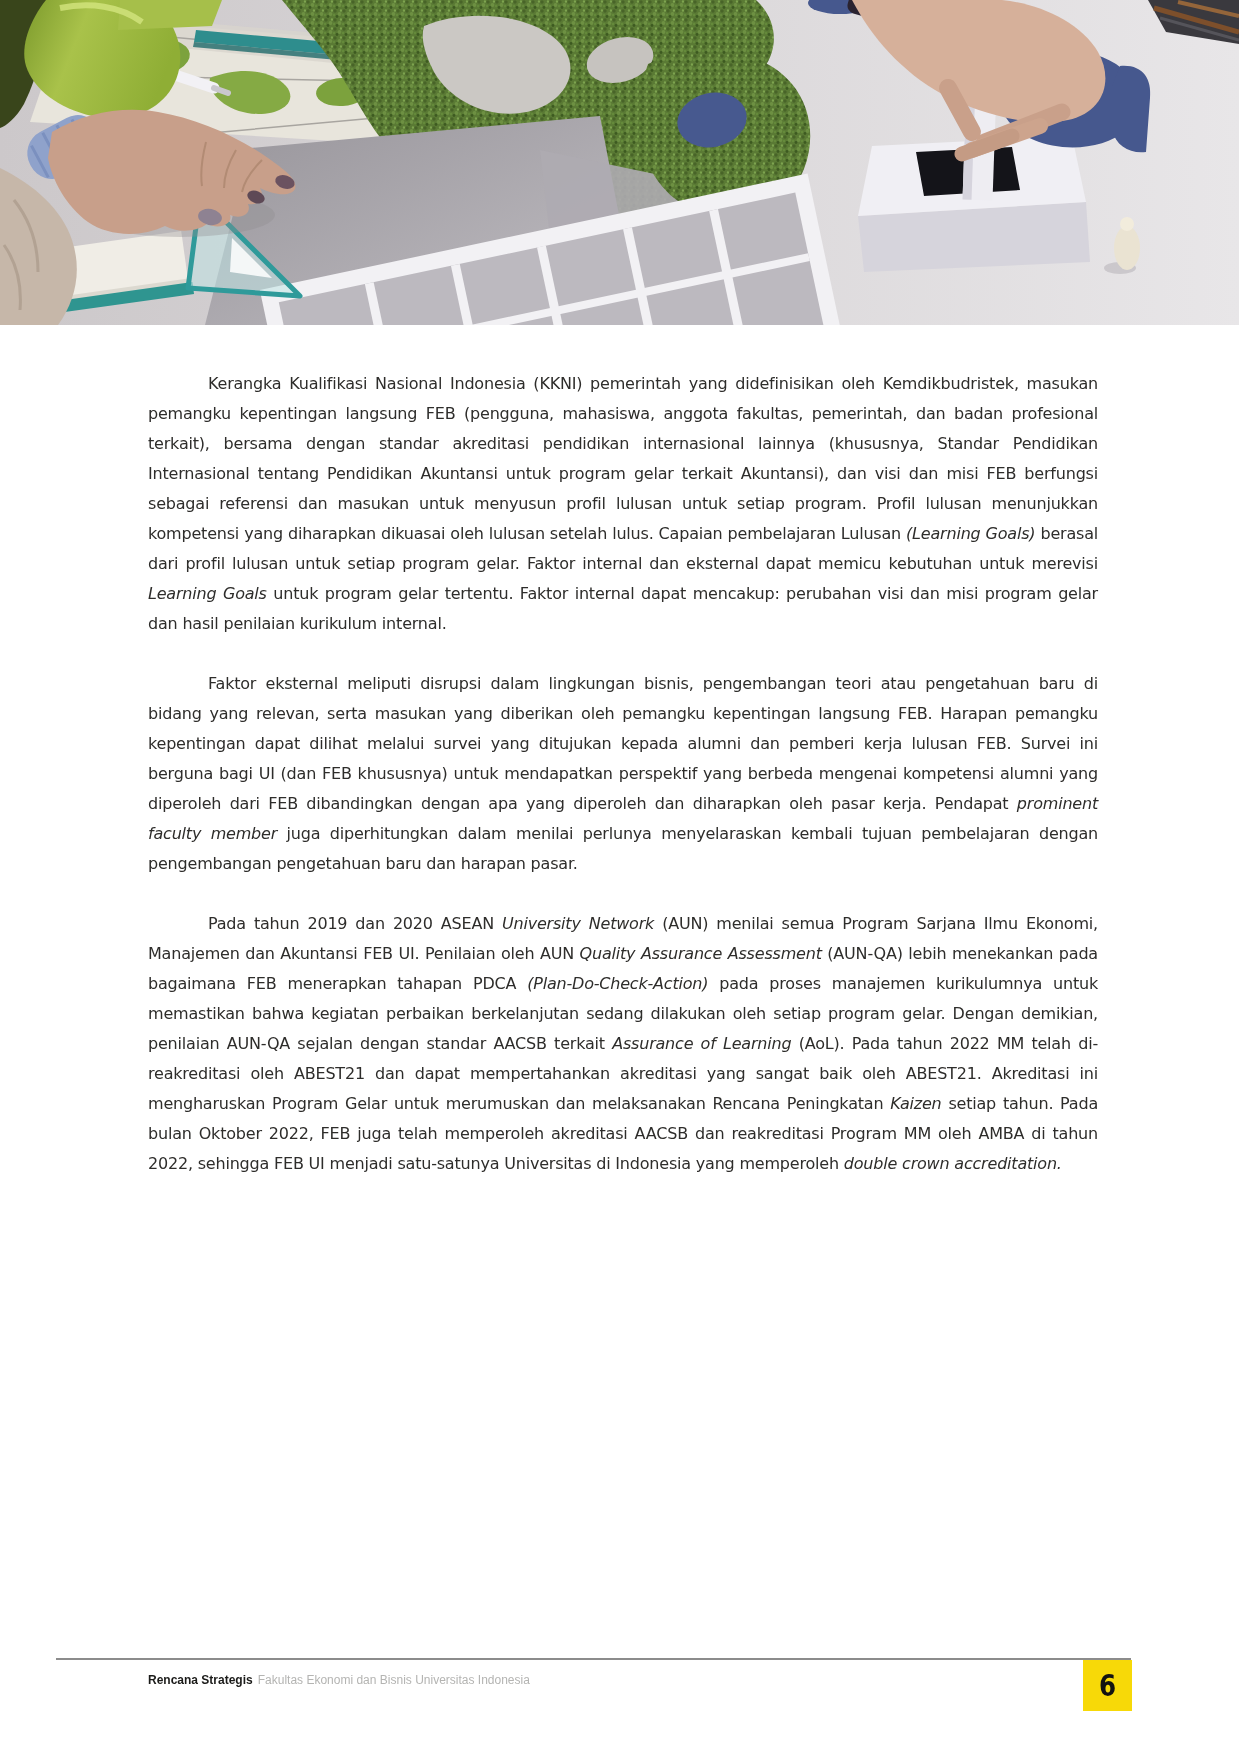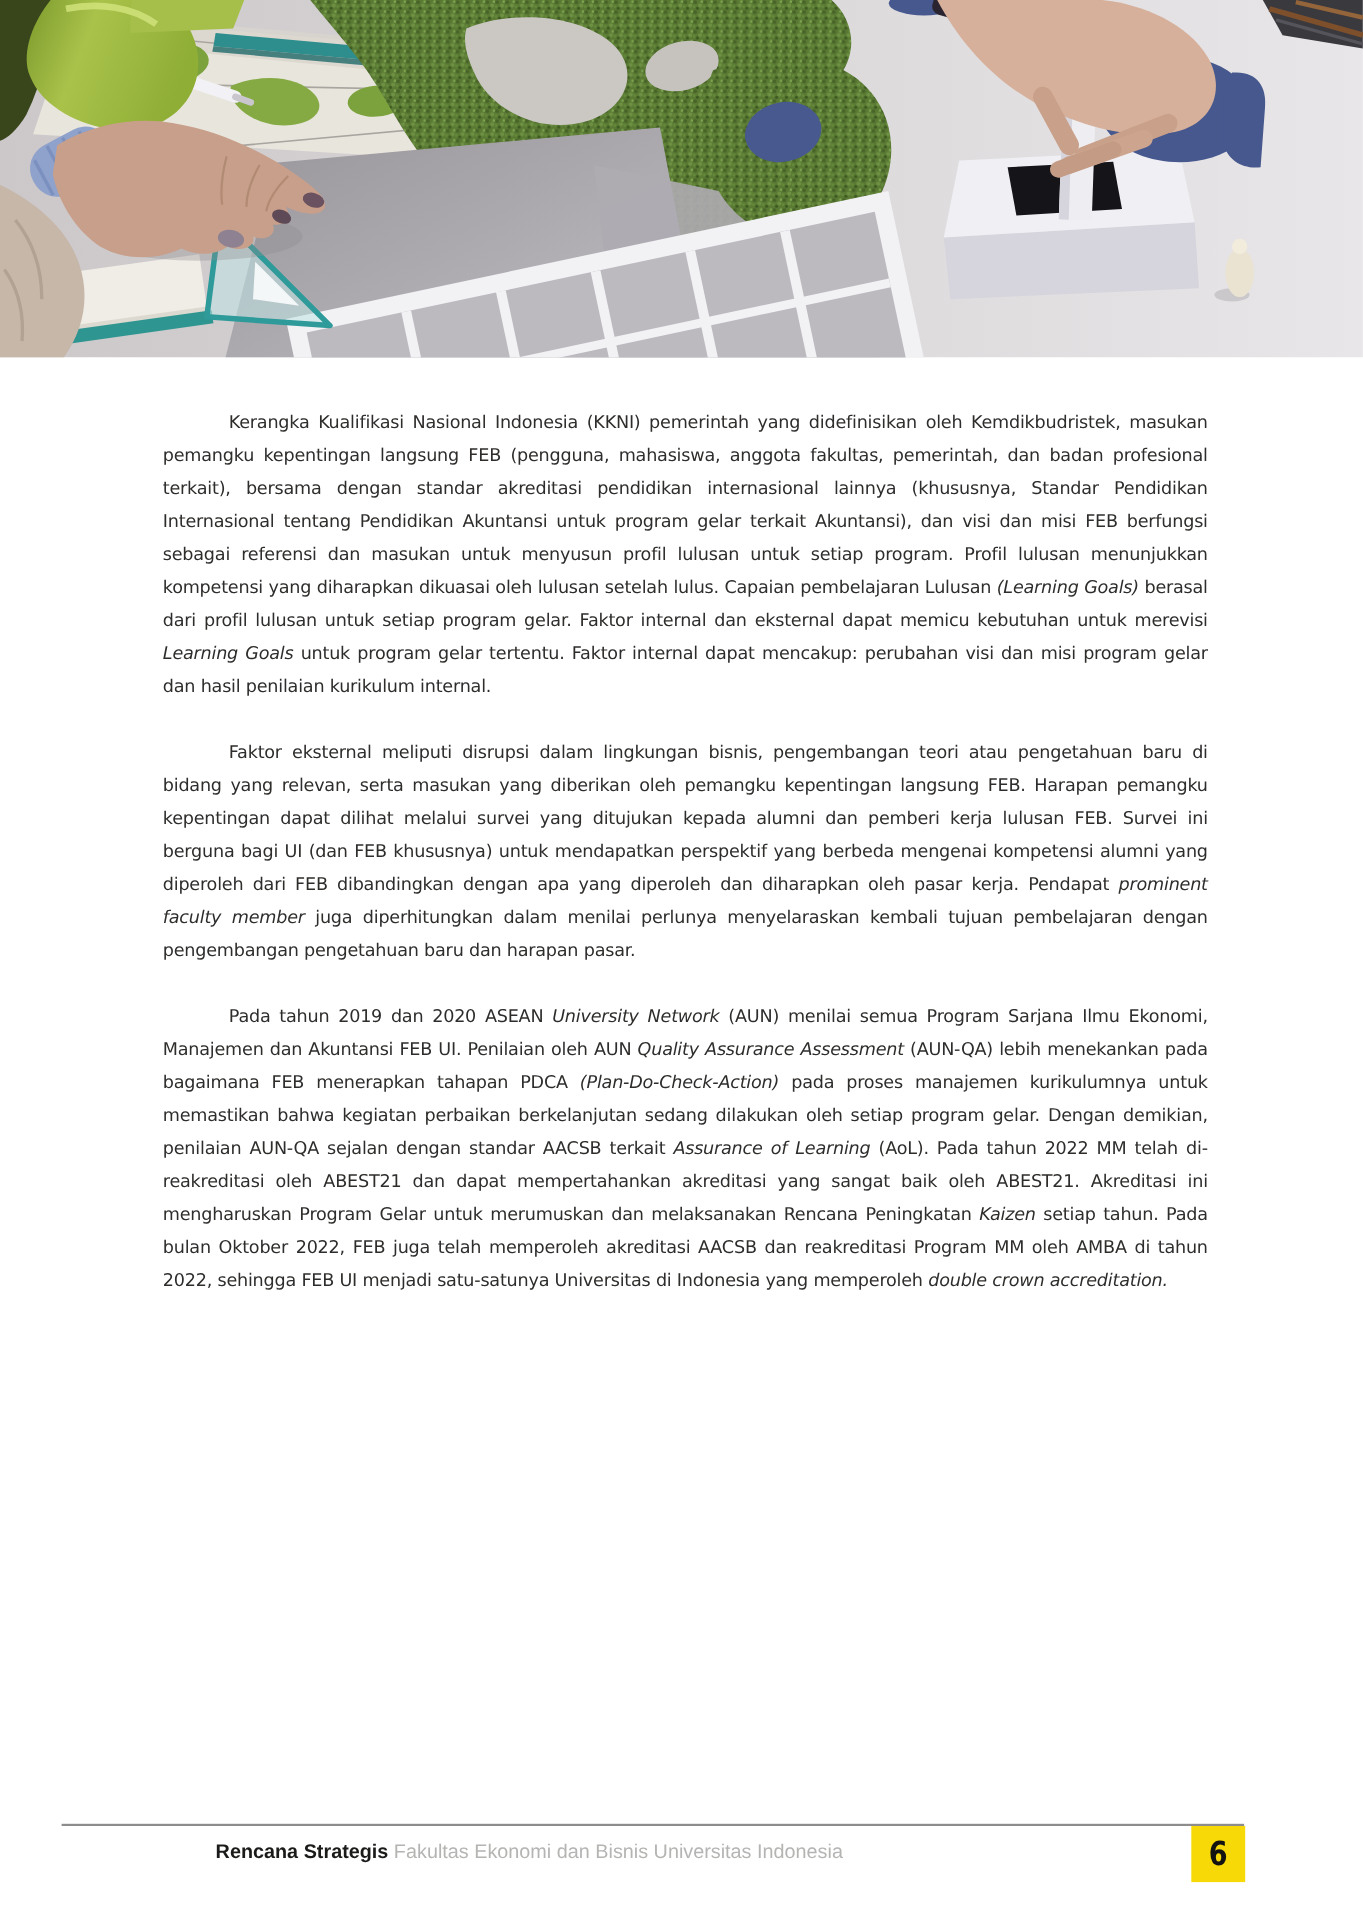--- a/index.html
+++ b/index.html
@@ -10,21 +10,21 @@
   .hero { position:absolute; top:0; left:0; display:block; }
   .content { position:absolute; left:148px; top:369px; width:950px; }
   .content p {
     margin:0 0 30px 0;
     font-family:"DejaVu Sans", sans-serif;
     font-size:16px; line-height:30px; color:#2e2d2b;
     text-align:justify; text-indent:60px; letter-spacing:-0.2px;
   }
   .content p em { font-style:italic; }
   .footer-rule { position:absolute; left:56px; top:1658px; width:1075px; height:2px; background:#8c8c8c; }
-  .footer-text { position:absolute; left:148px; top:1673px; font-size:18px; white-space:nowrap;margin-left:48px; }
+  .footer-text { position:absolute; left:148px; top:1673px; font-size:12px; white-space:nowrap; }
   .footer-text b { color:#1b1b19; font-weight:700; margin-right:5px; }
   .footer-text .sub { color:#b4b4b2; }
   .page-badge {
     position:absolute; left:1083px; top:1660px; width:49px; height:51px;
     background:#f7d908; display:flex; align-items:center; justify-content:center;
   }
   .page-badge span {
     font-family:"DejaVu Sans", sans-serif; font-weight:700; font-size:30px;
     color:#131311; transform:scaleX(0.82);
   }

